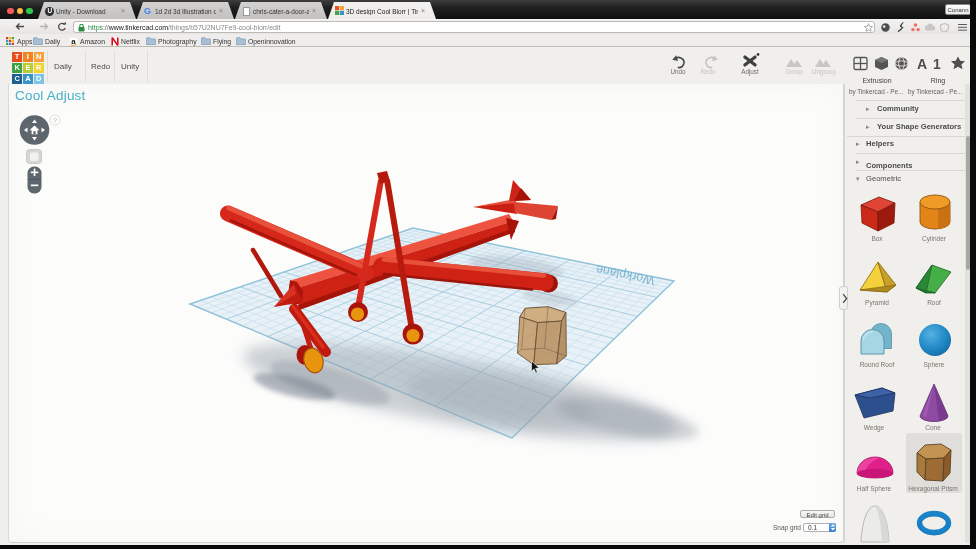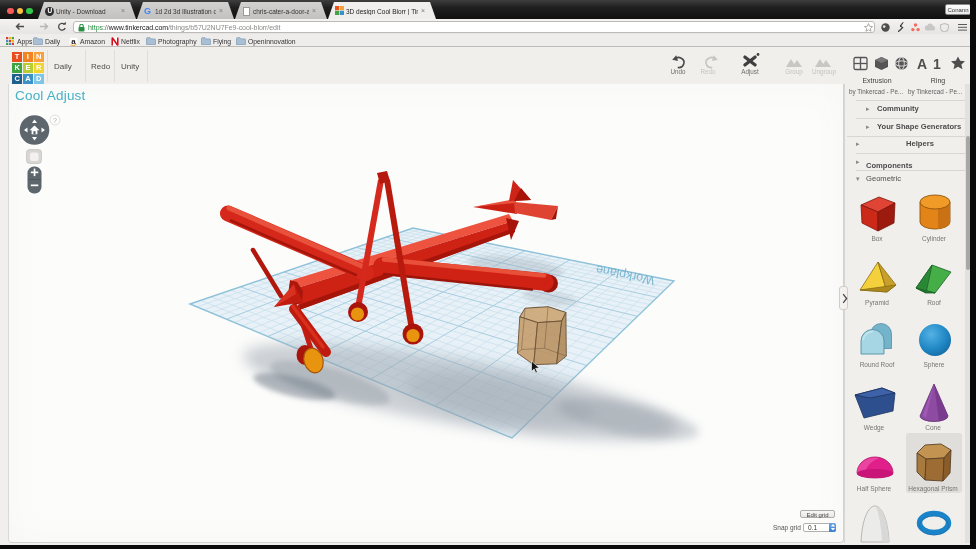--- a/index.html
+++ b/index.html
@@ -314,21 +314,21 @@
 <div class="abs nw" style="left:908px;top:87.5px;font-size:6.3px;color:#5f5f5f">by Tinkercad - Pe...</div>
 
 <div class="abs" style="left:856px;top:100px;width:111px;height:1px;background:#d8d6d2"></div>
 <div class="abs nw" style="left:866px;top:105px;font-size:7px;color:#8a8a86">▸</div>
     <div class="abs nw" style="left:877px;top:104px;font-size:7.6px;font-weight:bold;color:#4b4b4b">Community</div>
     <div class="abs" style="left:856px;top:117.5px;width:111px;height:1px;background:#d8d6d2"></div>
 <div class="abs nw" style="left:866px;top:122.5px;font-size:7px;color:#8a8a86">▸</div>
     <div class="abs nw" style="left:877px;top:121.5px;font-size:7.6px;font-weight:bold;color:#4b4b4b">Your Shape Generators</div>
     <div class="abs" style="left:847px;top:135.5px;width:120px;height:1px;background:#d8d6d2"></div>
 <div class="abs nw" style="left:856px;top:140px;font-size:7px;color:#8a8a86">▸</div>
-    <div class="abs nw" style="left:906px;top:139px;font-size:7.6px;font-weight:bold;color:#4b4b4b">Helpers</div>
+    <div class="abs nw" style="left:866px;top:139px;font-size:7.6px;font-weight:bold;color:#4b4b4b">Helpers</div>
     <div class="abs" style="left:856px;top:152.5px;width:111px;height:1px;background:#d8d6d2"></div>
 <div class="abs nw" style="left:856px;top:157.5px;font-size:7px;color:#8a8a86">▸</div>
     <div class="abs nw" style="left:866px;top:161px;font-size:7.6px;font-weight:bold;color:#4b4b4b">Components</div>
     <div class="abs" style="left:856px;top:170px;width:111px;height:1px;background:#d8d6d2"></div>
 <div class="abs nw" style="left:856px;top:175px;font-size:7px;color:#8a8a86">▾</div>
     <div class="abs nw" style="left:866px;top:174px;font-size:7.6px;font-weight:normal;color:#4b4b4b">Geometric</div>
 <div class="abs" style="left:906px;top:433px;width:56px;height:60px;background:#e0deda;border-radius:3px"></div>
 <svg class="abs" style="left:858px;top:194px" width="40" height="40" viewBox="0 0 40 40">
 <g stroke="#7c150c" stroke-width="0.8" stroke-linejoin="round">
 <polygon points="3,11 21,3 37,9 20,18" fill="#e04434"></polygon>

